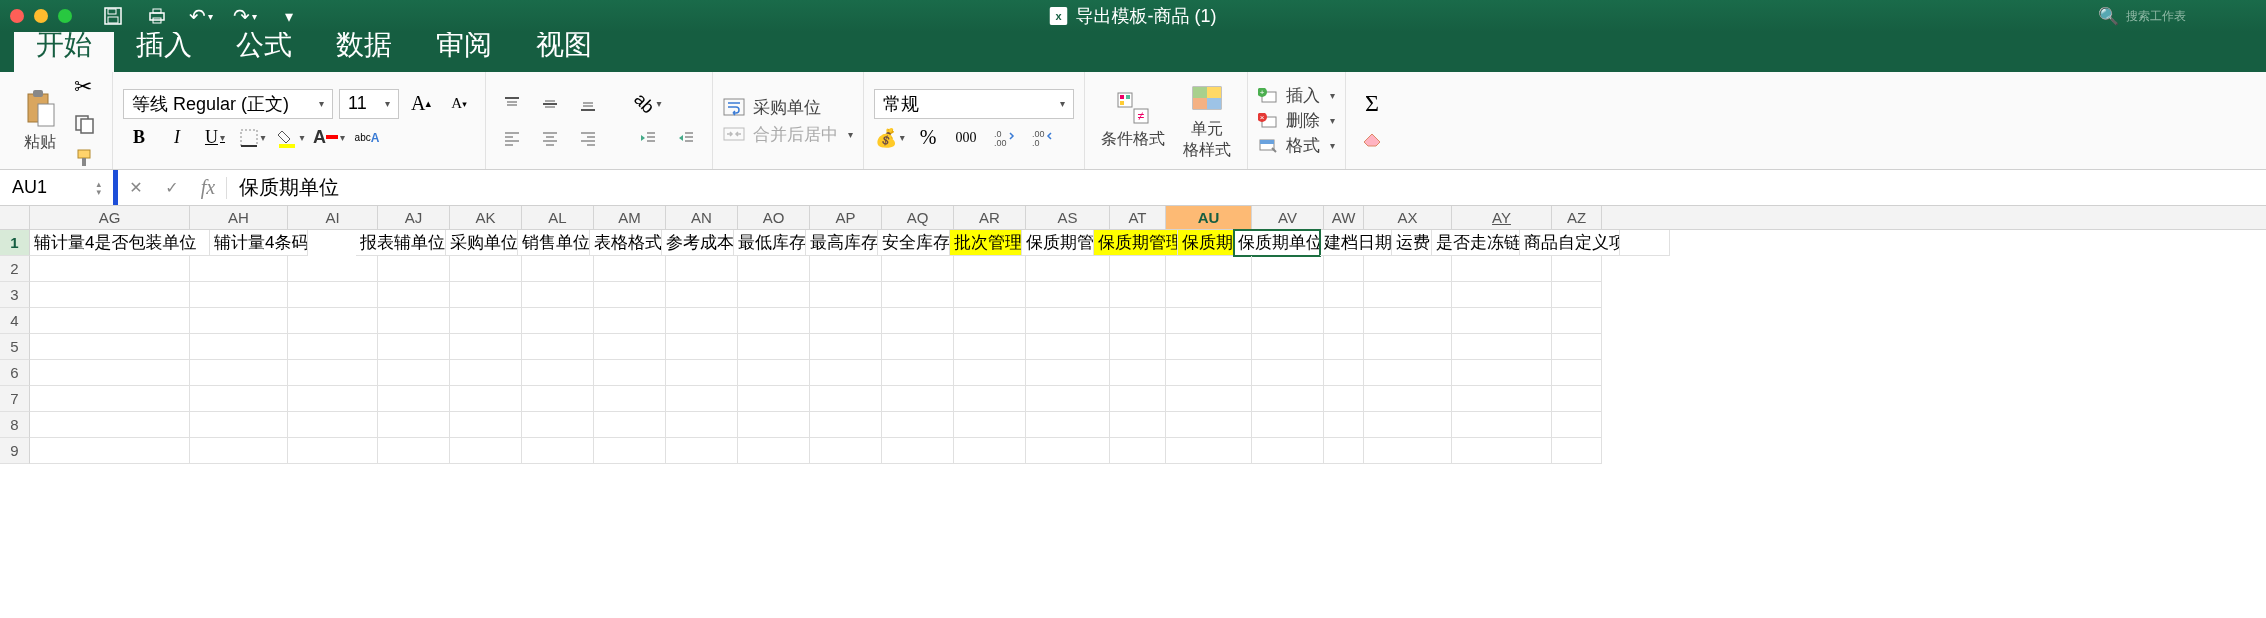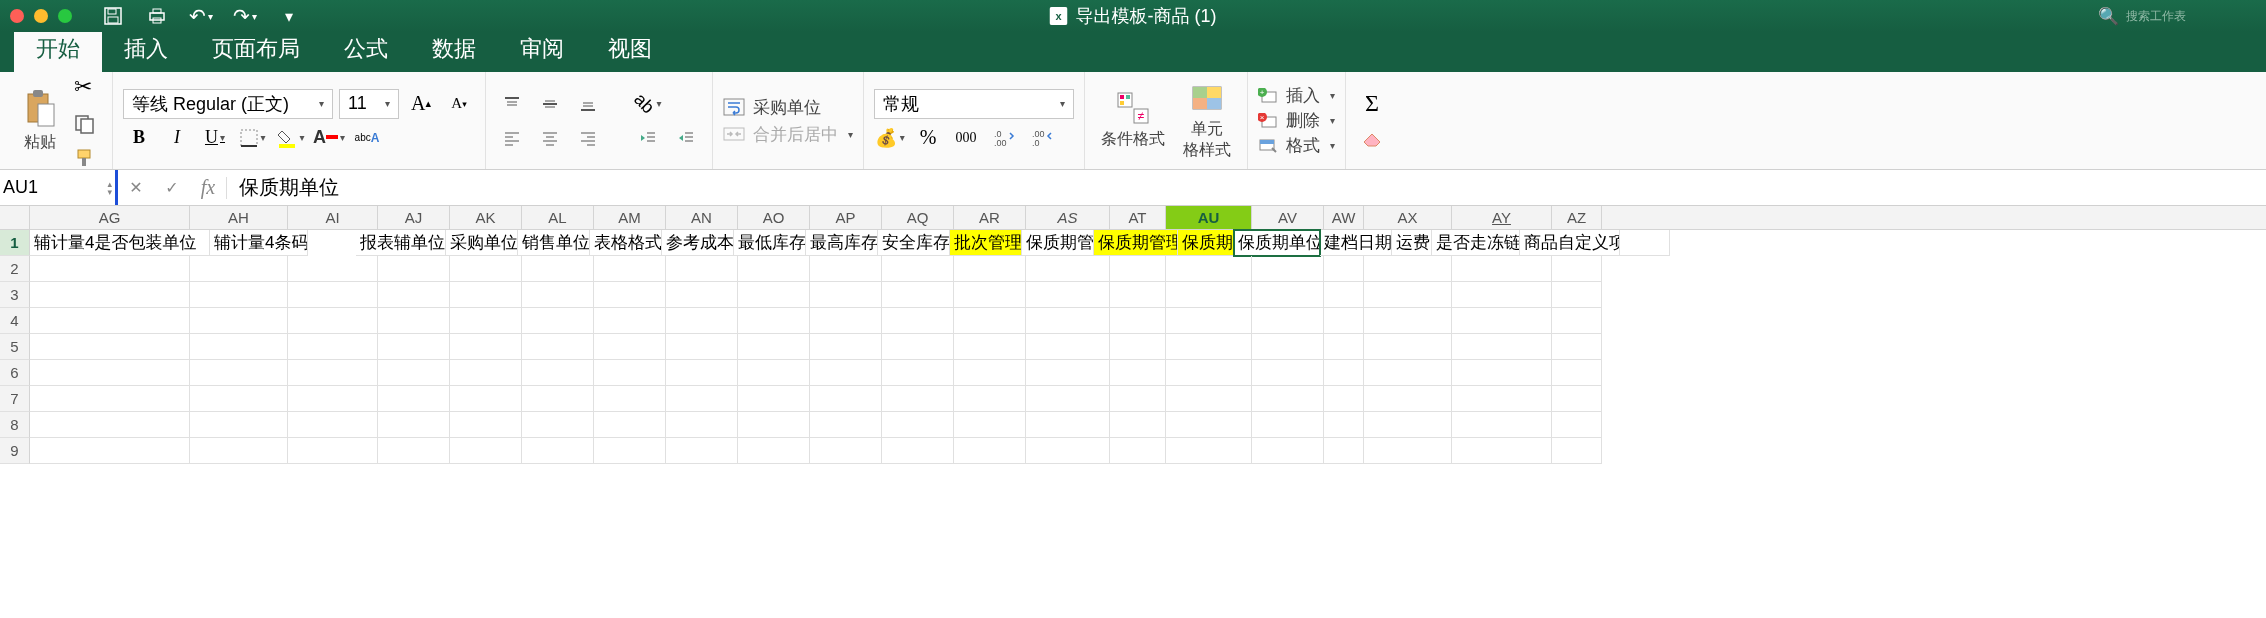--- a/index.html
+++ b/index.html
@@ -12,21 +12,21 @@
 .tl-close { background: #ff5f57; } .tl-min { background: #febc2e; } .tl-max { background: #28c840; }
 .qat { display: flex; gap: 22px; align-items: center; }
 .qat .ico { width: 22px; height: 22px; display: flex; align-items: center; justify-content: center; }
 .title-center { position: absolute; left: 50%; transform: translateX(-50%); display: flex; align-items: center; gap: 8px; font-size: 18px; }
 .search-box { margin-left: auto; display: flex; align-items: center; gap: 6px; color: #a8c9ba; font-size: 17px; }
 .search-box input { background: transparent; border: none; color: #cde5da; font-size: 12px; width: 130px; }
 .search-box input::placeholder { color: #8fb8a5; }
 
 
 .tabs { height: 40px; background: #165e41; display: flex; align-items: flex-end; padding-left: 14px; }
-.tab { padding: 8px 22px; color: #fff; font-size: 22px; cursor: pointer; }
+.tab { padding: 8px 22px; color: #fff; font-size: 28px; cursor: pointer; }
 .tab.active { background: #fafafa; color: #165e41; border-radius: 4px 4px 0 0; font-weight: 500; }
 
 
 .ribbon { height: 98px; background: #fafafa; border-bottom: 1px solid #d0d0d0; display: flex; align-items: stretch; padding: 0 8px; }
 .group { display: flex; flex-direction: column; justify-content: center; padding: 4px 10px; border-right: 1px solid #e2e2e2; gap: 4px; }
 .group.no-border { border-right: none; }
 .row { display: flex; align-items: center; gap: 6px; }
 .big-btn { display: flex; flex-direction: column; align-items: center; justify-content: center; gap: 4px; padding: 2px 6px; cursor: pointer; }
 .big-btn .lbl { font-size: 16px; color: #444; }
 .ico { display: inline-flex; align-items: center; justify-content: center; }
@@ -36,33 +36,33 @@
 .combo .dd-arrow { margin-left: auto; }
 .font-combo { width: 210px; }
 .size-combo { width: 60px; justify-content: space-between; }
 .fmt-combo { width: 200px; }
 .small-btn { width: 32px; height: 30px; display: flex; align-items: center; justify-content: center; cursor: pointer; border-radius: 3px; font-size: 18px; font-family: "Times New Roman", serif; }
 .menu-item { display: flex; align-items: center; gap: 8px; font-size: 17px; color: #444; cursor: pointer; }
 .menu-item.disabled { color: #aaa; }
 
 
 .formula-bar { height: 36px; border-bottom: 1px solid #d0d0d0; display: flex; align-items: center; background: #fff; }
-.name-box { width: 118px; height: 100%; border-right: 3px solid #1d4ed8; display: flex; align-items: center; padding: 0 3px; font-size: 18px; }
+.name-box { width: 118px; height: 100%; border-right: 5px solid #1d4ed8; display: flex; align-items: center; padding: 0 12px; font-size: 18px; }
 .name-box .spin { margin-left: auto; display: flex; flex-direction: column; font-size: 9px; line-height: 8px; color: #888; }
 .fb-btn { width: 36px; height: 100%; display: flex; align-items: center; justify-content: center; color: #888; cursor: pointer; }
 .fx { font-style: italic; font-family: serif; font-size: 20px; }
 .fb-sep { width: 1px; height: 22px; background: #ddd; }
 .formula-input { flex: 1; padding: 0 12px; font-size: 20px; }
 
 
 .grid-wrap { position: relative; }
 .col-headers { display: flex; height: 24px; background: #f3f3f3; border-bottom: 1px solid #d4d4d4; }
 .corner { width: 30px; border-right: 1px solid #d4d4d4; background: #f3f3f3; }
 .col-h { border-right: 1px solid #d4d4d4; display: flex; align-items: center; justify-content: center; font-size: 15px; color: #555; cursor: pointer; }
-.col-h.active { background: #84cc16; color: #165e41; font-weight: bold; }
+.col-h.active { background: #fdba74; color: #165e41; font-weight: bold; }
 .grid-body { display: flex; }
 .row-headers { width: 30px; }
 .row-h { height: 26px; border-bottom: 1px solid #e0e0e0; border-right: 1px solid #d4d4d4; background: #f3f3f3; display: flex; align-items: center; justify-content: center; font-size: 15px; color: #555; cursor: pointer; }
 .row-h.active { background: #d8ead8; color: #165e41; font-weight: bold; }
 .cells { flex: 1; }
 .cell-row { display: flex; height: 26px; }
 .cell { border-right: 1px solid #e0e0e0; border-bottom: 1px solid #e0e0e0; display: flex; align-items: center; padding: 0 4px; font-size: 17px; overflow: hidden; white-space: nowrap; }
 .cell.hl { background: #ffff00; }
 .cell.selected { outline: 2px solid #1d6f42; outline-offset: -1px; }
 
@@ -108,21 +108,20 @@
   </div>
   <div class="search-box">
     <span>🔍</span>
     <input placeholder="搜索工作表" style="">
   </div>
 </div>
 
 <div class="tabs" id="tabs">
     <div class="tab active">开始</div>
     <div class="tab">插入</div>
-    <div class="tab">页面布局</div>
     <div class="tab">公式</div>
     <div class="tab">数据</div>
     <div class="tab">审阅</div>
     <div class="tab">视图</div>
   </div>
 
 <div class="ribbon">
 
   <div class="group">
     <div class="row">
@@ -439,21 +438,21 @@
         <div class="col-h" style="width: 90px;">AI</div>
         <div class="col-h" style="width: 72px;">AJ</div>
         <div class="col-h" style="width: 72px;">AK</div>
         <div class="col-h" style="width: 72px;">AL</div>
         <div class="col-h" style="width: 72px;">AM</div>
         <div class="col-h" style="width: 72px;">AN</div>
         <div class="col-h" style="width: 72px;">AO</div>
         <div class="col-h" style="width: 72px;">AP</div>
         <div class="col-h" style="width: 72px;">AQ</div>
         <div class="col-h" style="width: 72px;">AR</div>
-        <div class="col-h" style="width: 84px; font-style: italic;">AS</div>
+        <div class="col-h" style="width: 84px;">AS</div>
         <div class="col-h" style="width: 56px;">AT</div>
         <div class="col-h active" style="width: 86px;">AU</div>
         <div class="col-h" style="width: 72px;">AV</div>
         <div class="col-h" style="width: 40px;">AW</div>
         <div class="col-h" style="width: 88px;">AX</div>
         <div class="col-h" style="width: 100px; text-decoration: underline;">AY</div>
         <div class="col-h" style="width: 50px;">AZ</div>
       </div>
   </div>
   <div class="grid-body">

